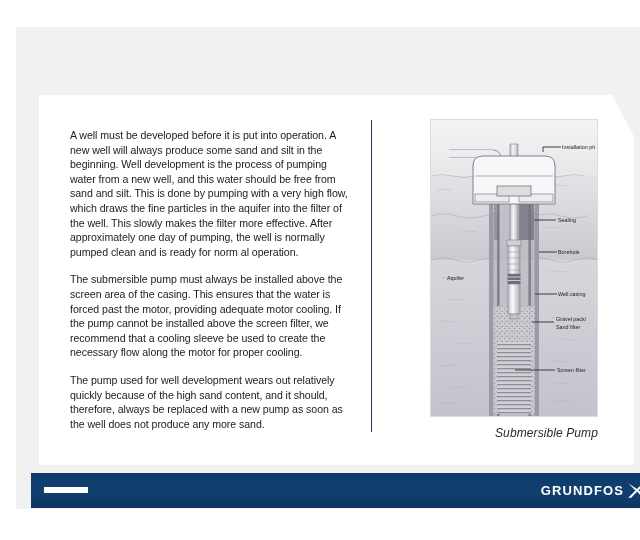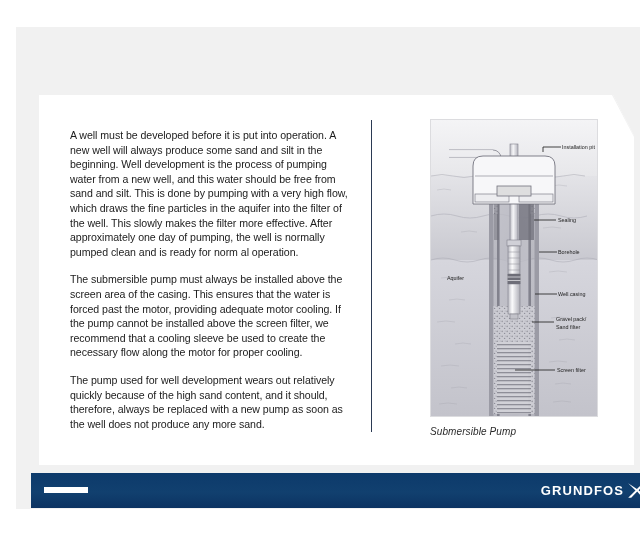--- a/index.html
+++ b/index.html
@@ -98,24 +98,24 @@
     position: relative;
     width: 168px;
     height: 298px;
     overflow: hidden;
     background: #e9e9ec;
     border: 1px solid #dcdcdf;
     box-sizing: border-box;
   }
   .figure-caption {
     margin-top: 9px;
-    text-align: left;
+    text-align: right;
     font-family: "Liberation Sans", sans-serif;
     font-style: italic;
-    font-size: 10px;
+    font-size: 12px;
     color: #2a2a2a;
     letter-spacing: 0.1px;
   }
   .figure-frame svg { display: block; }
 
   
   .footer-bar {
     position: absolute;
     left: 15px;
     top: 473px;

